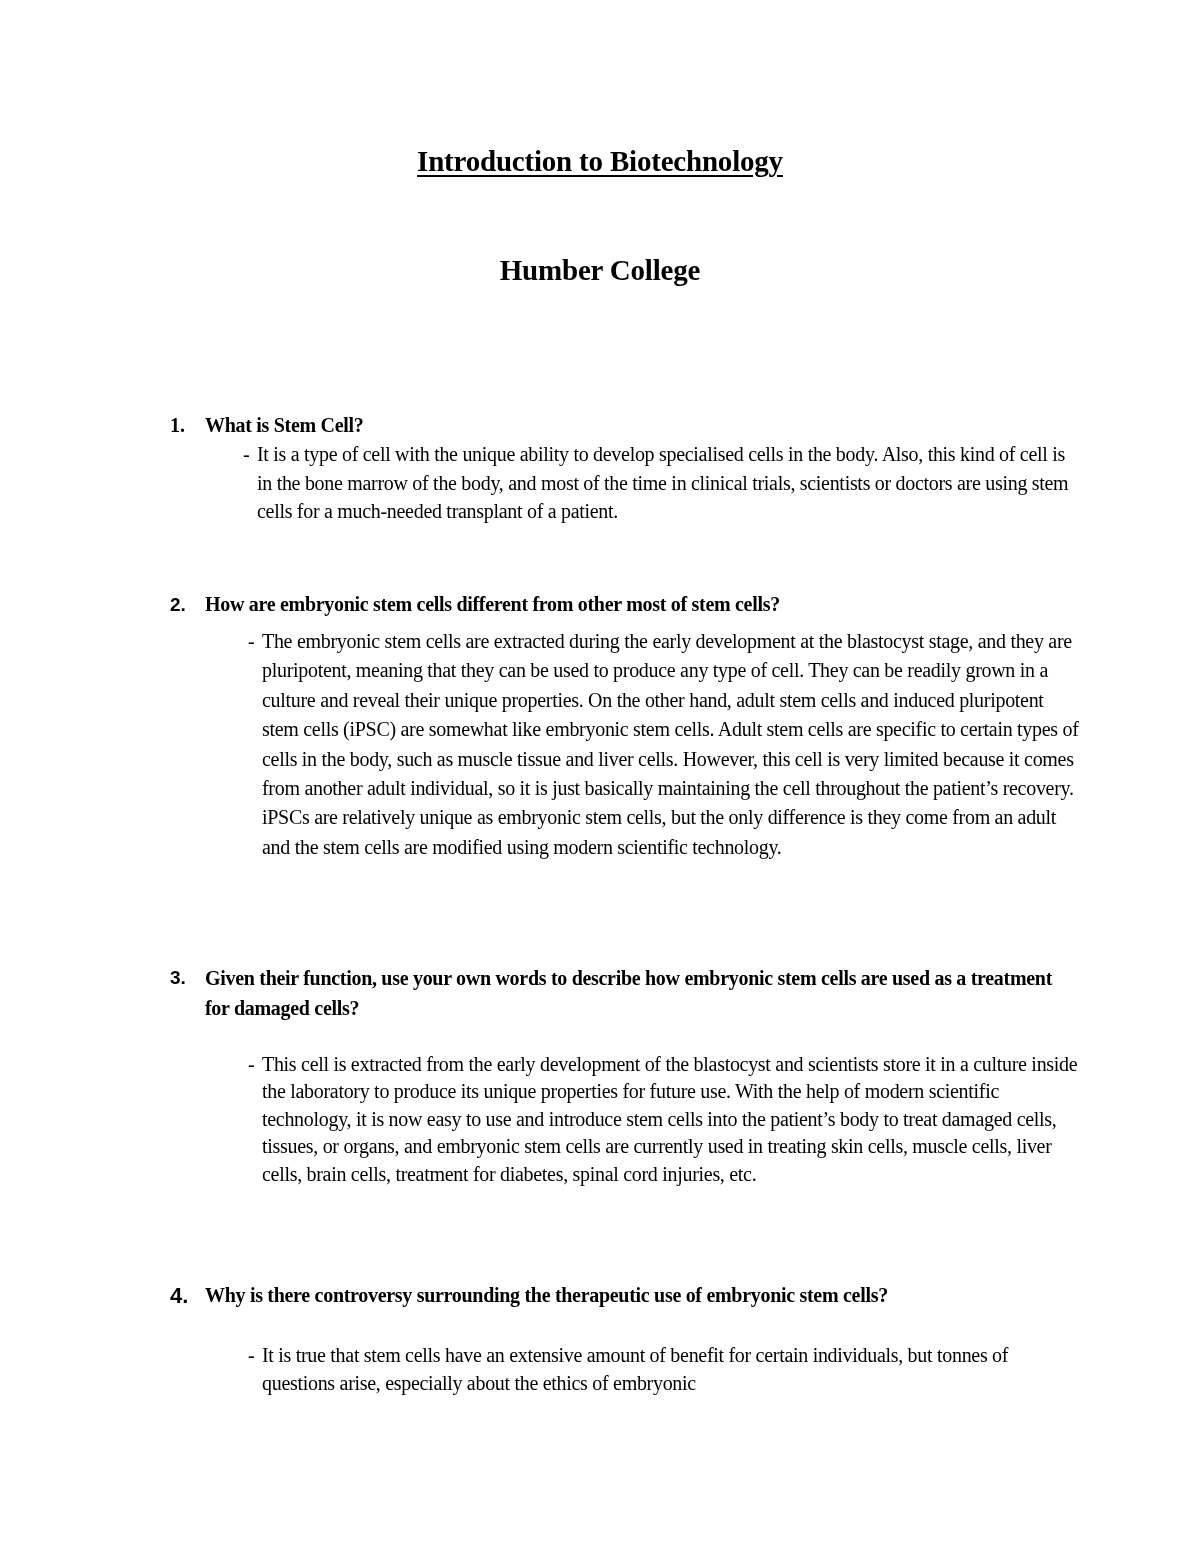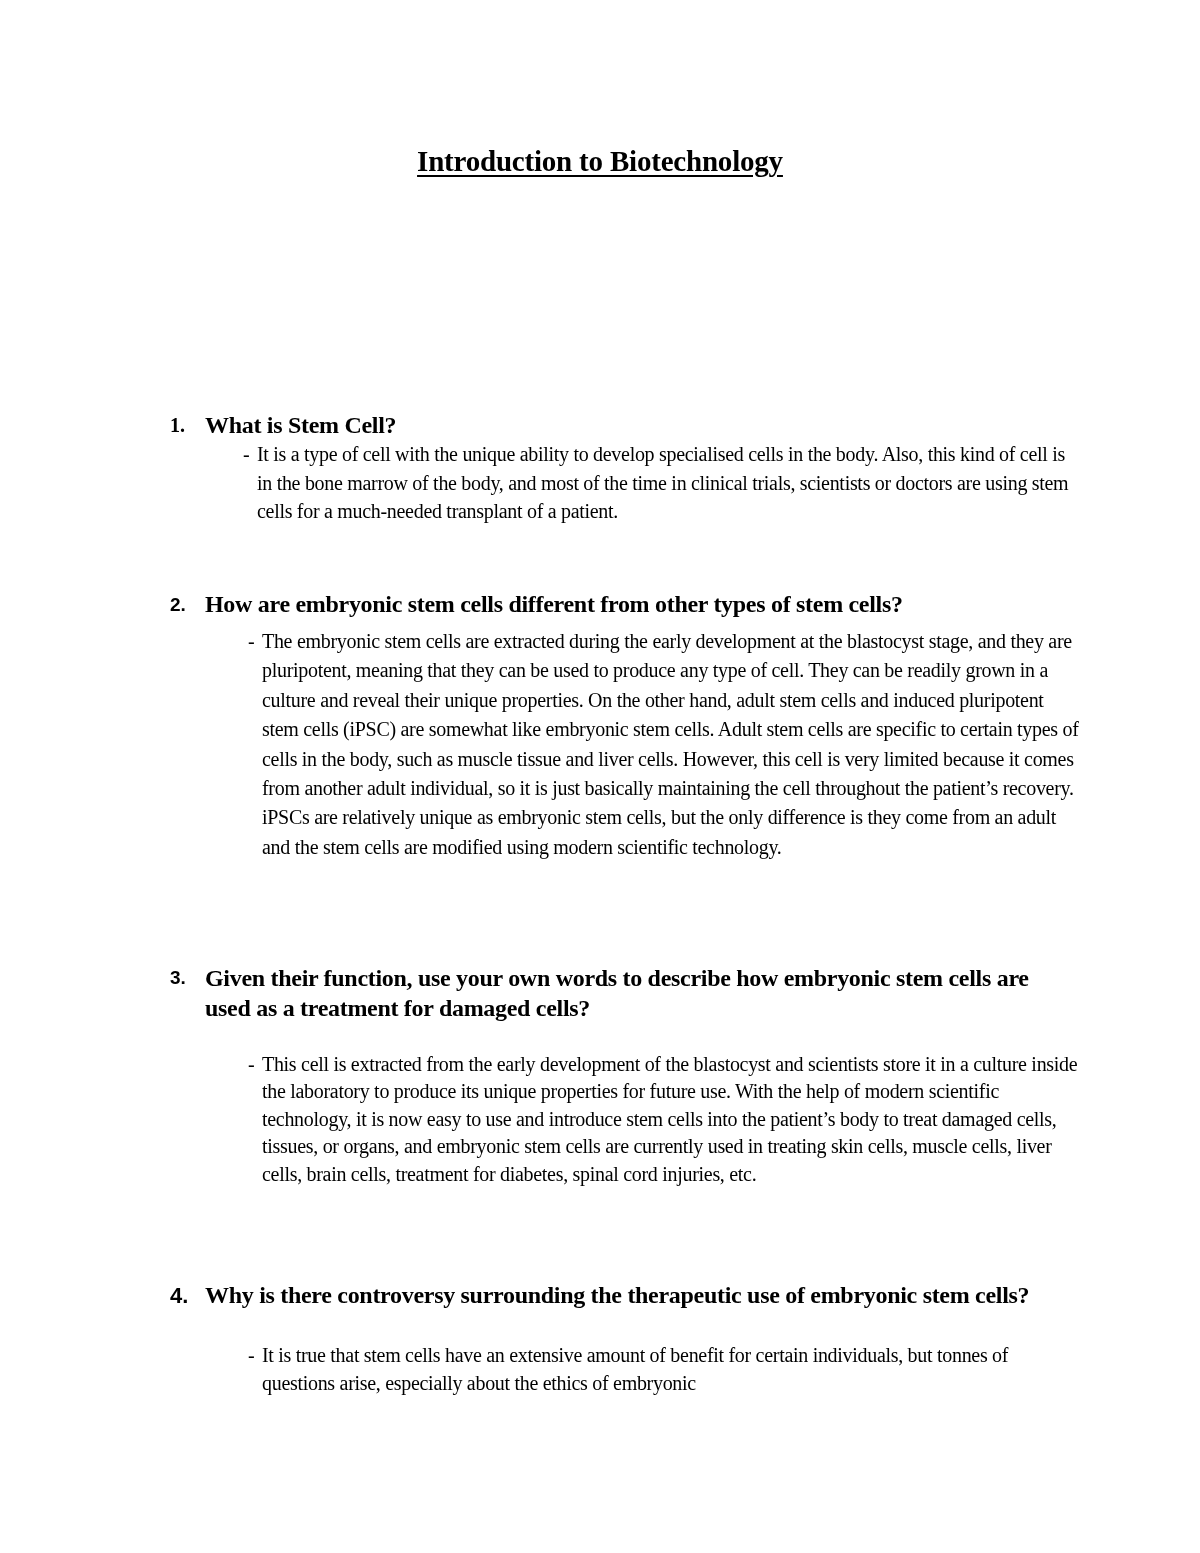--- a/index.html
+++ b/index.html
@@ -46,21 +46,21 @@
       font-weight: bold;
       font-family: "Liberation Sans", "DejaVu Sans", sans-serif;
       font-size: 19px;
     }
     .q .num.big { font-size: 22px; }
     .q .num.serif { font-family: "Liberation Serif", serif; font-size: 20px; }
     .q .qtext {
       margin-left: 35px;
       font-weight: bold;
       font-family: "Liberation Sans Narrow", "Liberation Serif", serif;
-      font-size: 24px;
+      font-size: 20px;
       letter-spacing: -0.3px;
     }
     .answer {
       position: absolute;
       font-size: 20px;
       line-height: 28.5px;
       letter-spacing: -0.3px;
     }
     .answer .dash {
       position: absolute;
@@ -72,33 +72,34 @@
     }
   </style>
 </head>
 <body>
 
 <div class="page">
 
   <div class="title underline" style="top:144px;">
     <span>Introduction to Biotechnology</span>
   </div>
+  <div class="title" style="top:253px;">Humber College</div>
 
   <div class="q" style="top:411px;">
     <span class="num serif">1.</span>
     <div class="qtext">What is Stem Cell?</div>
   </div>
   <div class="answer" style="left:243px; top:440px; width:830px;">
     <span class="dash">-</span>
     <div class="body">It is a type of cell with the unique ability to develop specialised cells in the body. Also, this kind of cell is in the bone marrow of the body, and most of the time in clinical trials, scientists or doctors are using stem cells for a much-needed transplant of a patient.</div>
   </div>
 
   <div class="q" style="top:590px;">
     <span class="num">2.</span>
-    <div class="qtext">How are embryonic stem cells different from other types of stem cells?</div>
+    <div class="qtext">How are embryonic stem cells different from other most of stem cells?</div>
   </div>
   <div class="answer" style="left:248px; top:627px; width:835px; line-height:29.4px;">
     <span class="dash">-</span>
     <div class="body">The embryonic stem cells are extracted during the early development at the blastocyst stage, and they are pluripotent, meaning that they can be used to produce any type of cell. They can be readily grown in a culture and reveal their unique properties. On the other hand, adult stem cells and induced pluripotent stem cells (iPSC) are somewhat like embryonic stem cells. Adult stem cells are specific to certain types of cells in the body, such as muscle tissue and liver cells. However, this cell is very limited because it comes from another adult individual, so it is just basically maintaining the cell throughout the patient’s recovery. iPSCs are relatively unique as embryonic stem cells, but the only difference is they come from an adult and the stem cells are modified using modern scientific technology.</div>
   </div>
 
   <div class="q" style="top:963px; line-height:30px;">
     <span class="num">3.</span>
     <div class="qtext">Given their function, use your own words to describe how embryonic stem cells are used as a treatment for damaged cells?</div>
   </div>

